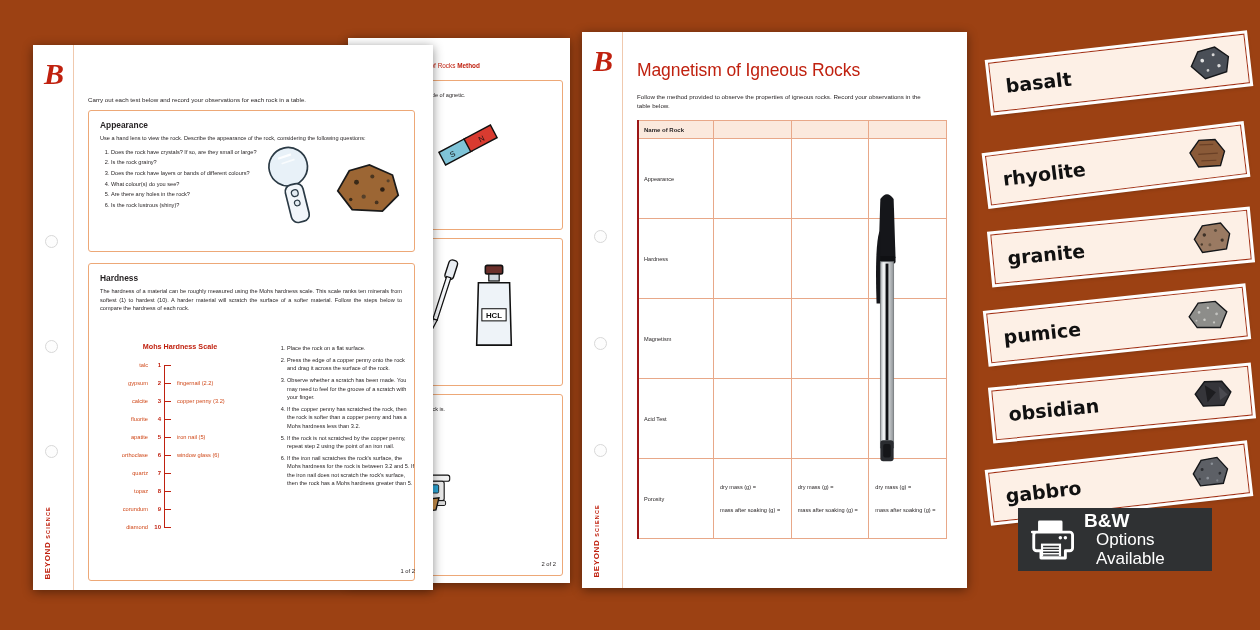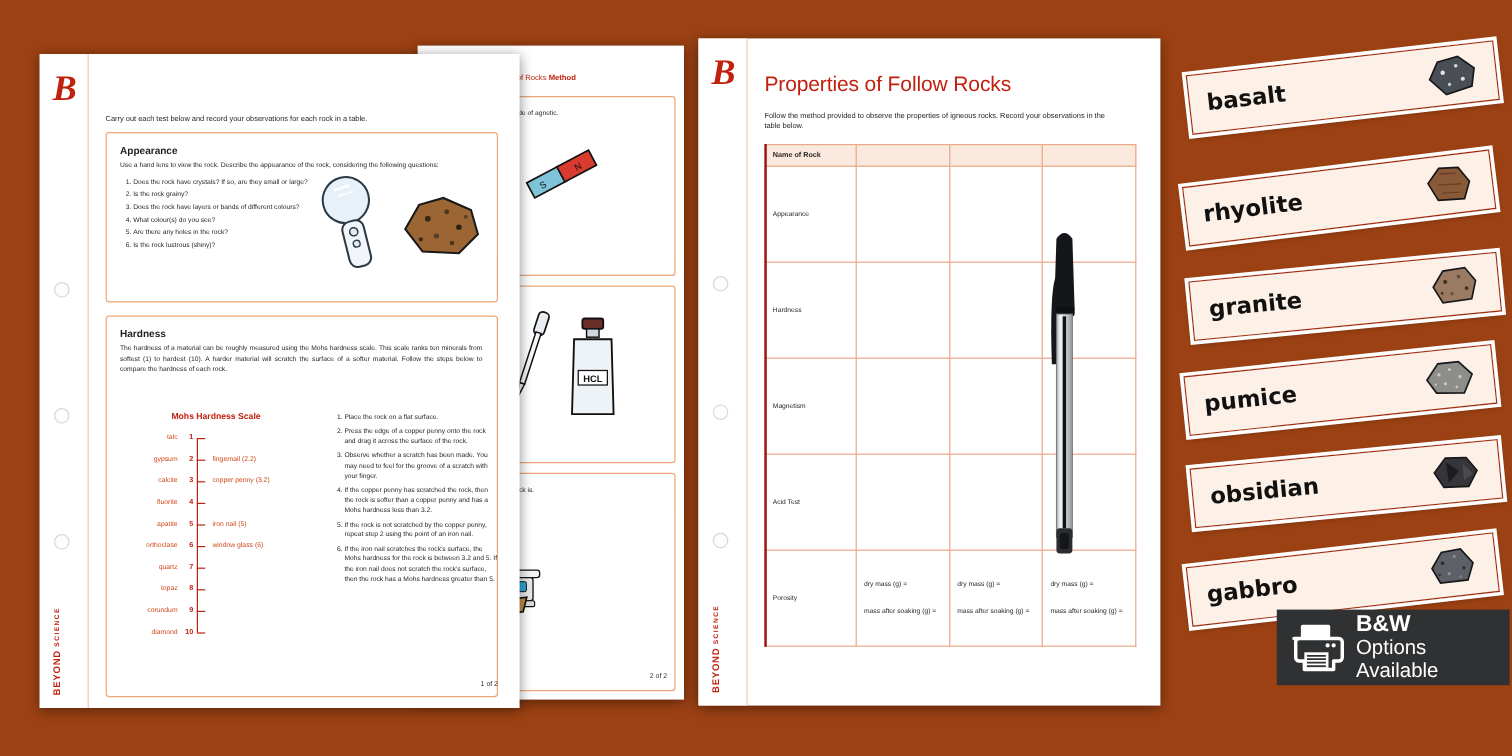--- a/index.html
+++ b/index.html
@@ -168,21 +168,21 @@
   
   .bw {
     position: absolute;
     background: #2f3133;
     display: flex; align-items: center;
     padding: 8px 14px 8px 10px;
     gap: 10px;
   }
   .bw-text { color: #fff; line-height: 1.08; }
   .bw-text .t1 { font-size: 19px; font-weight: bold; display: block; }
-  .bw-text .t2 { font-size: 17px; display: block; }
+  .bw-text .t2 { font-size: 17px; display: block; margin-left: 12px; }
 
   .pen { position: absolute; }
 </style>
 </head>
 <body style="background: rgb(156, 65, 19);">
 
 <div class="sheet" style="left:348px; top:38px; width:222px; height:545px;">
   <div class="sheet-inner">
     <div class="runhead" style="position:absolute; left:14px; top:24px;">
       <span>Investigating Properties of Rocks </span><b>Method</b>
@@ -390,21 +390,21 @@
   <div class="sheet-inner">
     <div class="spine"></div>
     <div class="logo">B</div>
     <div class="punch" style="top:198px;"></div>
     <div class="punch" style="top:305px;"></div>
     <div class="punch" style="top:412px;"></div>
     <div class="brand-vert">
       <span>BEYOND</span>&nbsp;<span class="sci">SCIENCE</span>
     </div>
 
-    <h1 class="pg-title" style="position:absolute; left:55px; top:28px;">Properties of Follow Rocks</h1>
+    <h1 class="pg-title" style="position:absolute; left:55px; top:28px;">Magnetism of Igneous Rocks</h1>
     <p class="pg-intro" style="position:absolute; left:55px; top:54px; width:298px;">Follow the method provided to observe the properties of igneous rocks. Record your observations in the table below.</p>
 
     <div style="position:absolute; left:55px; top:88px; width:310px;">
       <div class="tab-left-edge"></div>
       <table class="igtab">
         <colgroup>
             <col style="width:76px">
             <col>
             <col>
             <col>
@@ -548,21 +548,21 @@
     <path d="M12 30 L28 8 L56 6 L72 28 L62 52 L22 52 Z" fill="#5d6066" stroke="#15171a" stroke-width="2.4"></path>
     <circle cx="28" cy="24" r="2.6" fill="#2c2e32"></circle>
       <circle cx="46" cy="16" r="2.2" fill="#8b9097"></circle>
     <circle cx="58" cy="34" r="2.4" fill="#2c2e32"></circle>
       <circle cx="36" cy="40" r="2.4" fill="#8b9097"></circle>
     <circle cx="22" cy="40" r="2" fill="#33353a"></circle>
       <circle cx="52" cy="46" r="2" fill="#7d8289"></circle>
   </svg>
 </div>
 
-<div class="bw" style="left:1064px; top:508px; width:194px; height:63px;">
+<div class="bw" style="left:1018px; top:508px; width:194px; height:63px;">
   <svg viewBox="0 0 64 58" style="width:46px;height:42px;flex:none;">
     <g stroke="#ffffff" stroke-width="4" fill="none" stroke-linejoin="round">
       <rect x="16" y="4" width="30" height="12"></rect>
       <path d="M6 18 h52 a4 4 0 0 1 4 4 v18 a4 4 0 0 1 -4 4 h-6 v10 h-34 v-10 h-6 a4 4 0 0 1 -4 -4 v-18 a4 4 0 0 1 4 -4 z"></path>
     </g>
     <rect x="16" y="4" width="30" height="12" fill="#fff"></rect>
     <circle cx="52" cy="26" r="2.4" fill="#fff"></circle>
     <circle cx="45" cy="26" r="2.4" fill="#fff"></circle>
     <rect x="18" y="34" width="28" height="18" fill="#fff"></rect>
     <g stroke="#2f3133" stroke-width="2">

